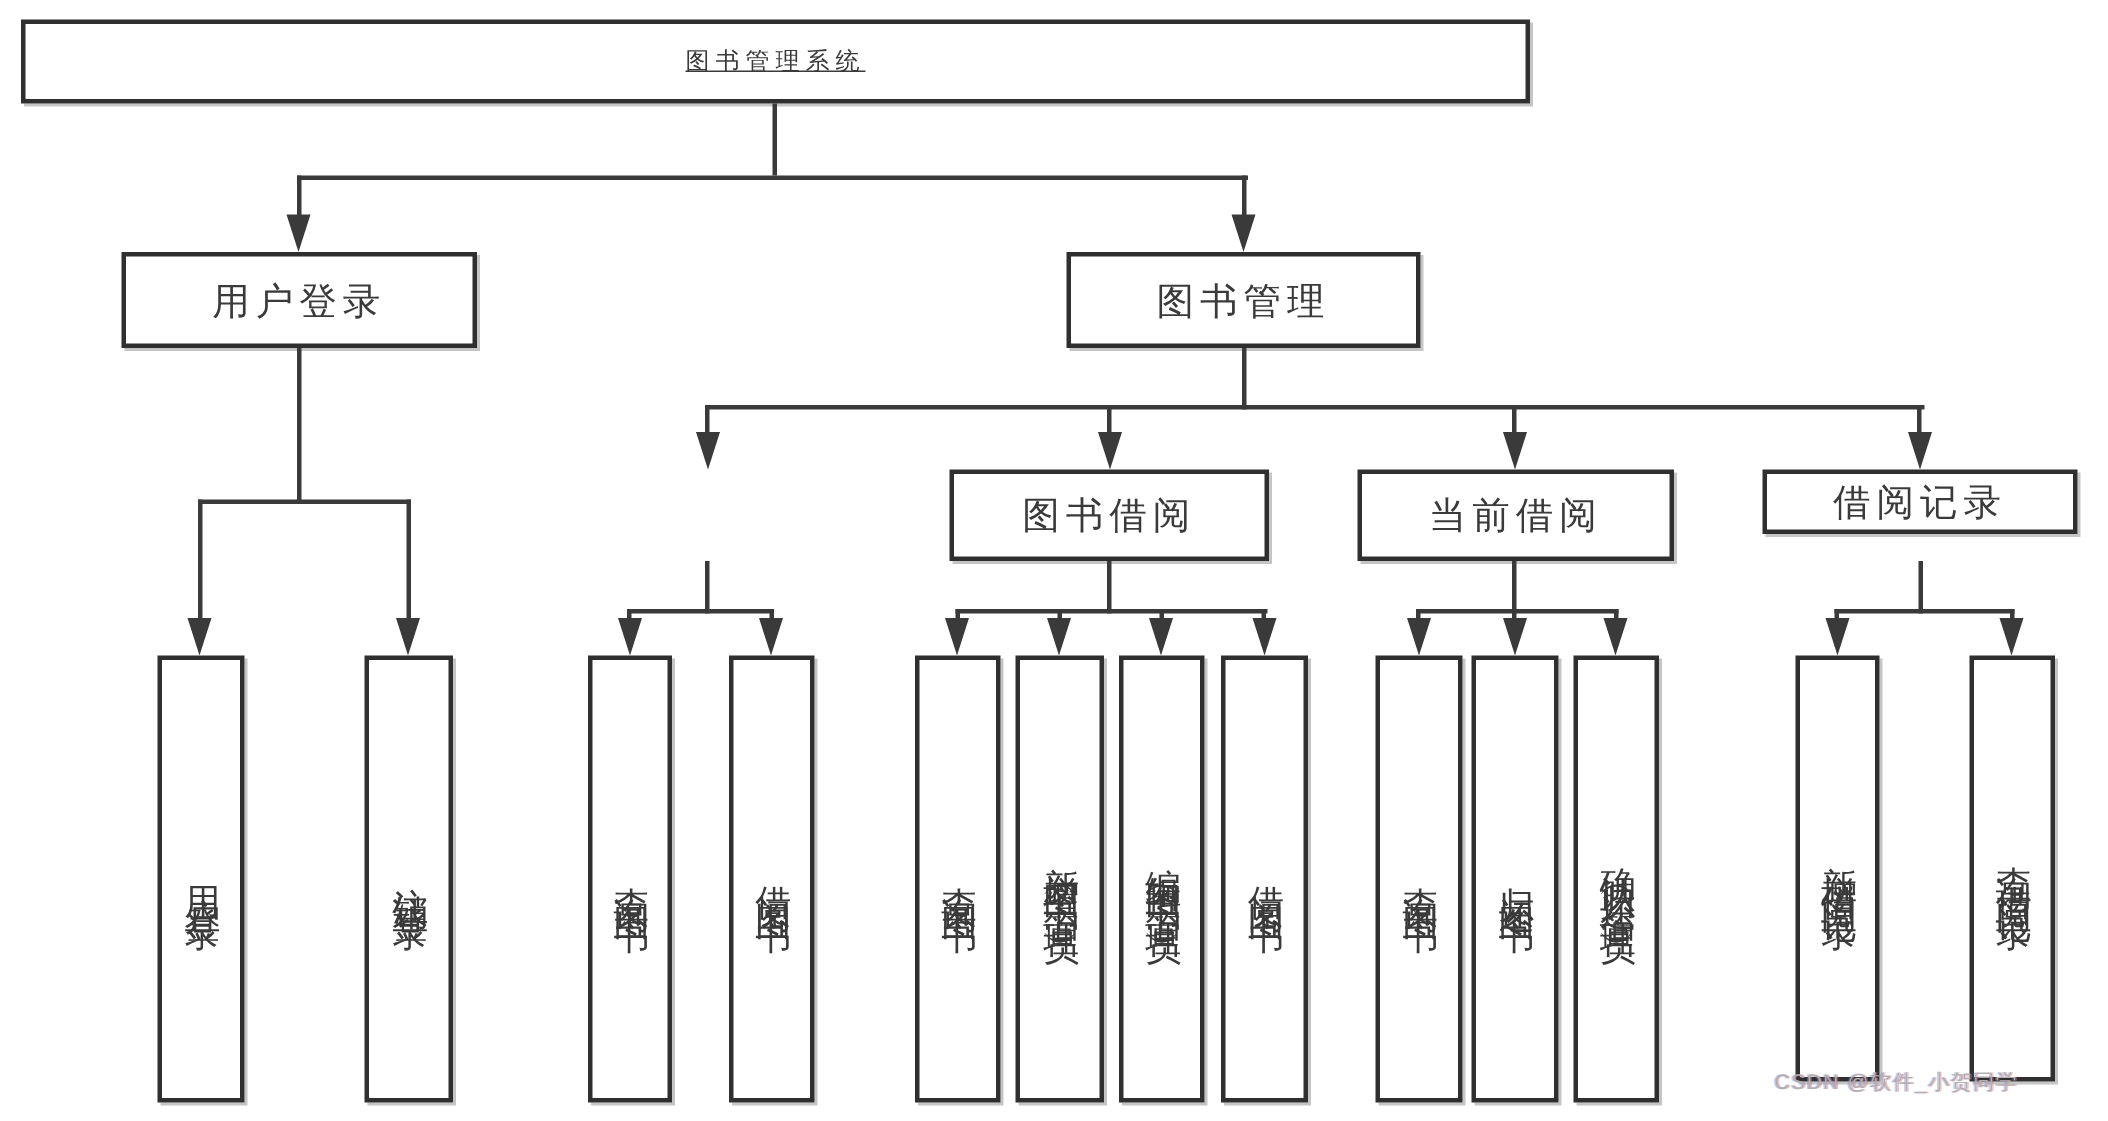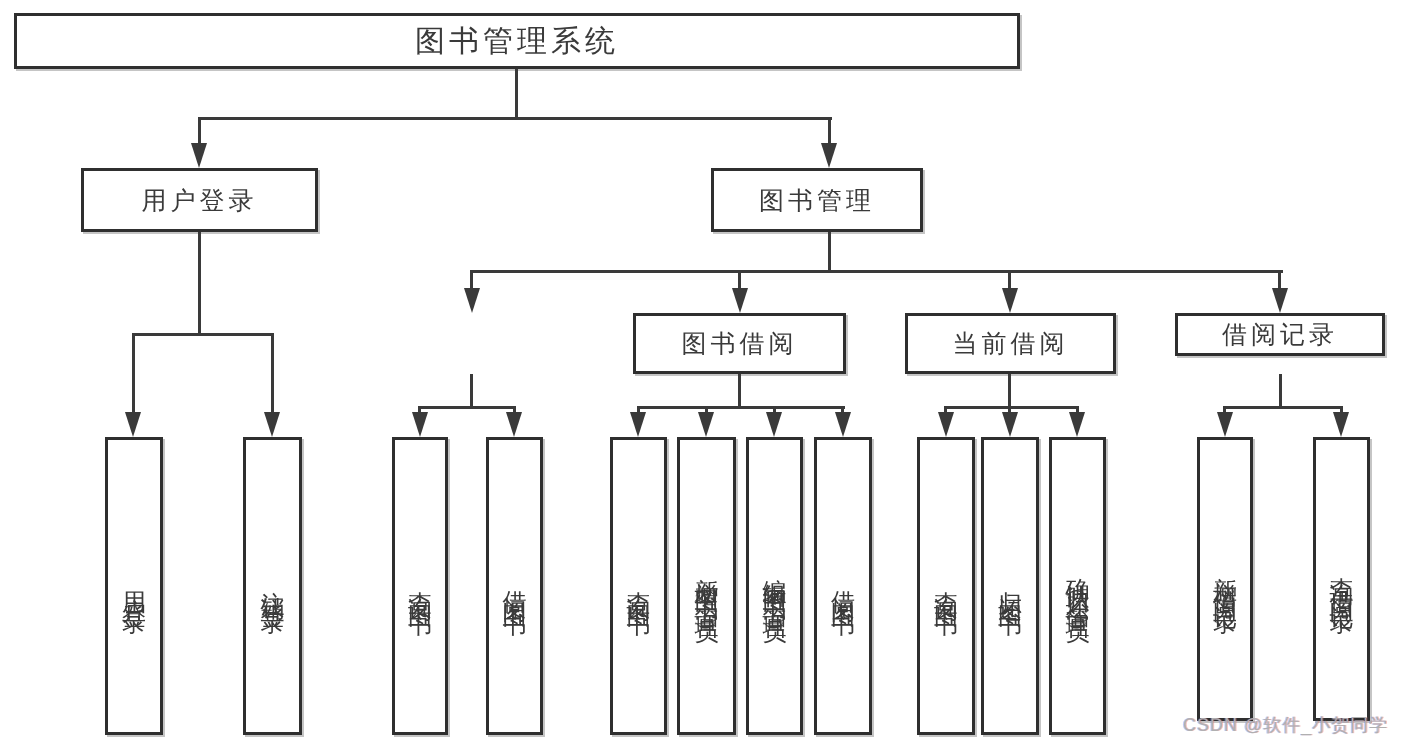--- a/index.html
+++ b/index.html
@@ -13,39 +13,39 @@
   .box{
     position:absolute;
     box-sizing:border-box;
     border:3px solid #2f2f2f;
     background:#ffffff;
     display:flex;align-items:center;justify-content:center;
     color:#3a3a3a;
     box-shadow:2px 2px 0 rgba(90,90,90,0.35);
   }
   .hbox span{font-size:25px;letter-spacing:4px;white-space:nowrap;}
-  .titlebox span{font-size:30px;letter-spacing:4px;}
+  .titlebox span{font-size:16px;letter-spacing:4px;text-decoration:underline;}
   .leaf span{
     writing-mode:vertical-rl;
     text-orientation:mixed;
     font-size:24px;
     letter-spacing:7px;
     white-space:nowrap;
   }
   .vline{position:absolute;width:3px;background:#3a3a3a;}
   .hline{position:absolute;height:3px;background:#3a3a3a;}
   .arrowhead{
     position:absolute;width:0;height:0;
     border-left:8px solid transparent;
     border-right:8px solid transparent;
     border-top:25px solid #3a3a3a;
   }
   .watermark{
     position:absolute;left:1183px;top:713px;
-    font-size:18px;color:#b0b0b0;
+    font-size:14px;color:#b0b0b0;
     letter-spacing:1px;white-space:nowrap;z-index:6;
     text-shadow:1px 0 0 rgba(230,120,120,0.45), -1px 0 0 rgba(120,140,230,0.45);
   }
 </style>
 </head>
 <body>
 
 <div id="canvas">
 
   <div class="box titlebox" style="left:14px;top:13px;width:1006px;height:56px">
@@ -55,21 +55,21 @@
   <div class="vline" style="left:515px;top:69px;height:48px"></div>
   <div class="hline" style="left:198px;top:117px;width:634px"></div>
   <div class="vline" style="left:198px;top:117px;height:30px"></div>
   <div class="arrowhead" style="left:191px;top:143px"></div>
   <div class="vline" style="left:828px;top:117px;height:30px"></div>
   <div class="arrowhead" style="left:821px;top:143px"></div>
 
   <div class="box hbox" style="left:81px;top:168px;width:237px;height:64px">
     <span>用户登录</span>
   </div>
-  <div class="box hbox" style="left:711px;top:168px;width:212px;height:64px">
+  <div class="box hbox" style="left:711px;top:168px;width:236px;height:64px">
     <span>图书管理</span>
   </div>
 
   <div class="vline" style="left:198px;top:232px;height:103px"></div>
   <div class="hline" style="left:132px;top:333px;width:142px"></div>
   <div class="vline" style="left:132px;top:333px;height:80px"></div>
   <div class="arrowhead" style="left:125px;top:412px"></div>
   <div class="vline" style="left:271px;top:333px;height:80px"></div>
   <div class="arrowhead" style="left:264px;top:412px"></div>
 

